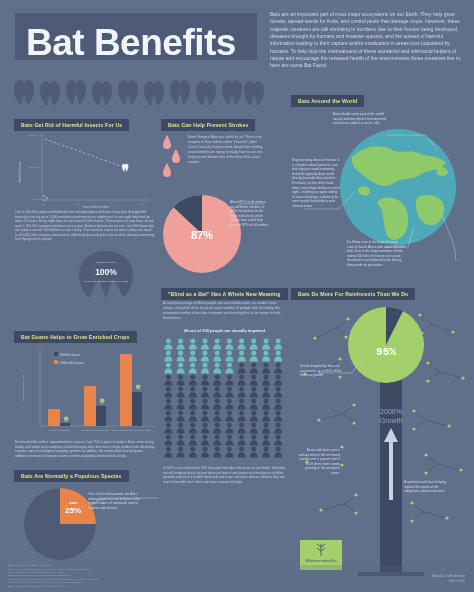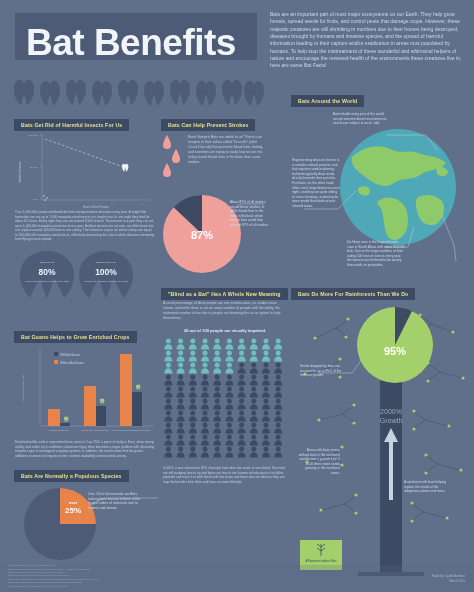--- a/index.html
+++ b/index.html
@@ -147,30 +147,20 @@
       <g transform="translate(28,64)" fill="#cdd8e6">
         <circle cx="2" cy="2" r=".8"></circle>
           <circle cx="5" cy="4" r=".8"></circle>
           <circle cx="3" cy="6" r=".8"></circle>
       </g>
     </svg>
   </div>
 
   <div class="panel body-text sm" style="left:15px; top:210px; width:140px;">Over 1,000,000 people worldwide die from mosquito-borne diseases every year. A single little brown bat can eat up to 1,000 mosquito-sized insects in a single hour. In one night they feed for about 3.5 hours. Every night they can eat around 3,500 insects. That means in a year they can eat up to 1,050,000 mosquito-sized insects in a year. And bat species are not rare, one little brown bat can replace around 100,000 bats in one colony. That means in a year, an entire colony can equal to 105,000,000 mosquito-sized insects, effectively decreasing the rate at which diseases stemming from flying insects spread.</div>
 
-  <div class="panel" style="left:16px; top:248px;">
-    <svg width="62" height="55" viewBox="0 0 62 55">
-      <g fill="#4e5c77">
-        <path d="M31 3 C18 3 8 10 5 20 C2 30 6 42 14 50 C17 43 20 36 24 31 C26 36 28 44 31 50 C34 44 36 36 38 31 C42 36 45 43 48 50 C56 42 60 30 57 20 C54 10 44 3 31 3 Z"></path>
-      </g>
-      <text class="batpct-top" x="31" y="15" text-anchor="middle">Bats can eat</text>
-      <text class="batpct-num" x="31" y="27" text-anchor="middle">80%</text>
-      <text class="batpct-bot" x="31" y="34" text-anchor="middle">of their body weight in insects every night</text>
-    </svg>
-  </div>
 
   <div class="panel" style="left:75px; top:248px;">
     <svg width="62" height="55" viewBox="0 0 62 55">
       <g fill="#4e5c77">
         <path d="M31 3 C18 3 8 10 5 20 C2 30 6 42 14 50 C17 43 20 36 24 31 C26 36 28 44 31 50 C34 44 36 36 38 31 C42 36 45 43 48 50 C56 42 60 30 57 20 C54 10 44 3 31 3 Z"></path>
       </g>
       <text class="batpct-top" x="31" y="15" text-anchor="middle">Bats can eat up to</text>
       <text class="batpct-num" x="31" y="27" text-anchor="middle">100%</text>
       <text class="batpct-bot" x="31" y="34" text-anchor="middle">of their body weight in insects every night</text>
     </svg>
@@ -754,21 +744,21 @@
         <circle cx="130" cy="153" r="1.6"></circle>
           <circle cx="130" cy="171" r="1.6"></circle>
           <circle cx="165" cy="168" r="1.6"></circle>
         <circle cx="116" cy="201" r="1.6"></circle>
           <circle cx="116" cy="219" r="1.6"></circle>
           <circle cx="151" cy="216" r="1.6"></circle>
       </g>
     </svg>
   </div>
 
-  <div class="panel" style="left:355px; top:305px;">
+  <div class="panel" style="left:346px; top:305px;font-family:Liberation Mono, monospace;">
     <svg width="80" height="80" viewBox="0 0 80 80">
       <circle cx="40" cy="40" r="38" fill="#a3d06a"></circle>
       <path d="M40 40 L40 2 A38 38 0 0 1 57 6 Z" fill="#3d4a63"></path>
       <text class="pie-lbl" x="40" y="50" text-anchor="middle" style="font-size:11px;">95%</text>
     </svg>
   </div>
   <div class="panel" style="left:318px; top:355px;">
     <svg width="46" height="22" viewBox="0 0 46 22">
         <path class="leader" d="M44 4 L34 18 L0 18"></path>
       </svg>

